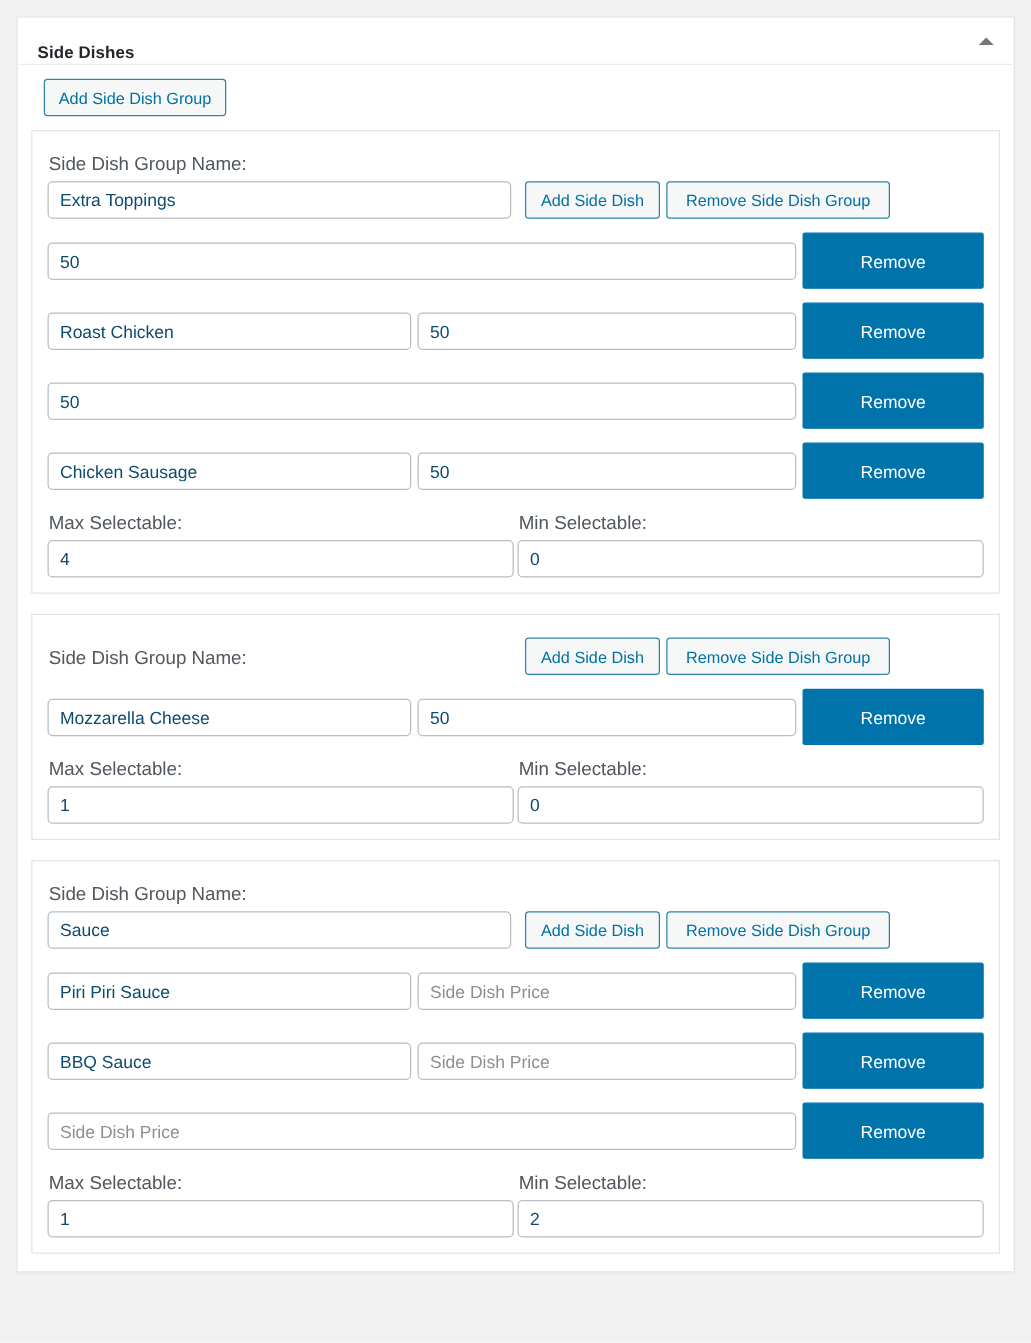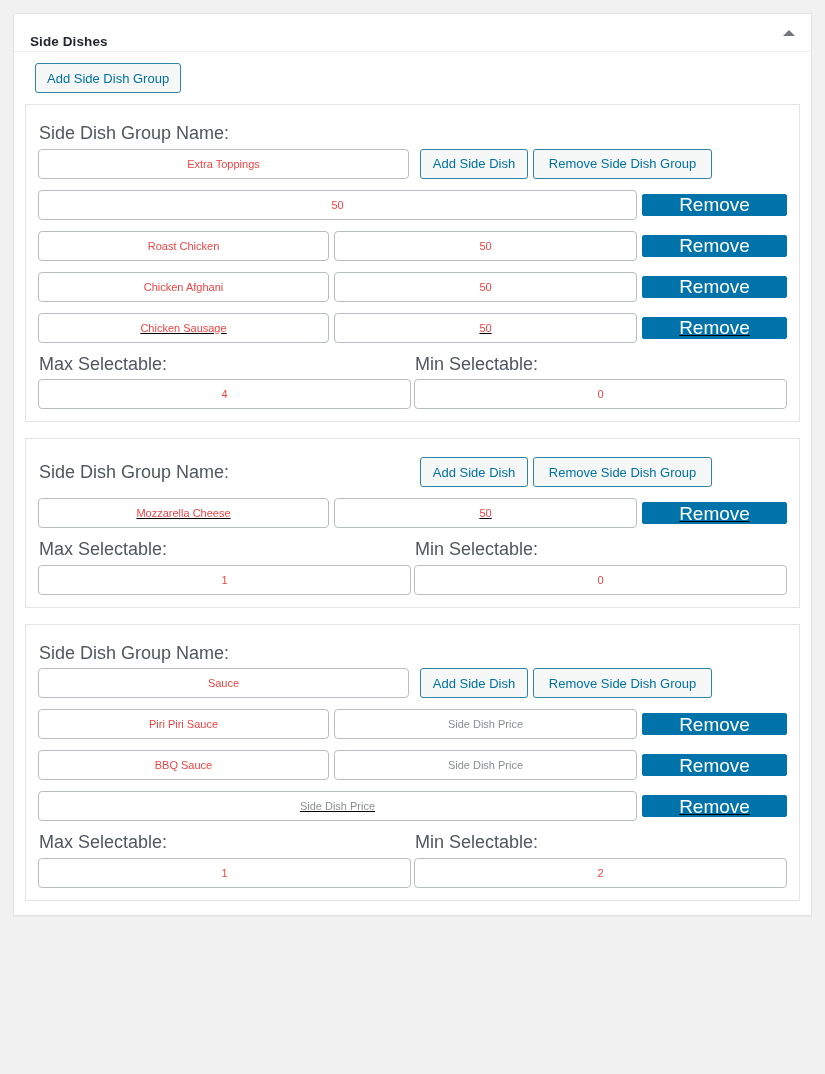--- a/index.html
+++ b/index.html
@@ -88,22 +88,22 @@
     border-radius: 3px;
     cursor: pointer;
     white-space: nowrap;
     line-height: 1;
   }
 
   .btn-primary-blue {
     display: inline-flex;
     align-items: center;
     justify-content: center;
-    height: 22px;
-    font-size: 19px;
+    height: 45px;
+    font-size: 14px;
     font-family: "Liberation Sans", sans-serif;
     color: #ffffff;
     background: #0073aa;
     border: 1px solid #0073aa;
     border-radius: 2px;
     cursor: pointer;
     white-space: nowrap;
     line-height: 1;
   }
 
@@ -113,38 +113,37 @@
   .group {
     border: 1px solid #e2e4e7;
     background: #ffffff;
     padding: 18px 12px 12px 12px;
     margin: 0 0 16px 0;
   }
   .group:last-child { margin-bottom: 0; }
 
   .field-label {
     display: block;
-    font-size: 18px;
+    font-size: 15px;
     color: #50575e;
     margin: 0 0 4px 1px;
     line-height: 1.2;
   }
 
   input[type="text"] {
     height: 30px;
-    font-size: 11px;
+    font-size: 14px;
     font-family: "Liberation Sans", sans-serif;
-    color: #ef4444;
+    color: #0c4a6e;
     background: #ffffff;
     border: 1px solid #b8bdc2;
     border-radius: 4px;
     padding: 0 9px;
     outline: none;
     min-width: 0;
-    text-align: center;
   }
   input[type="text"]::placeholter { color: #8b8f94; }
   input[type="text"]::placeholder { color: #8b8f94; opacity: 1; }
 
   
   .group-name-row {
     display: flex;
     align-items: flex-end;
     gap: 0;
     margin-bottom: 11px;
@@ -163,21 +162,21 @@
   .btn-add-dish { width: 108px; }
   .btn-remove-group { width: 179px; }
 
   
   .dish-row {
     display: flex;
     align-items: center;
     gap: 5px;
     margin-bottom: 11px;
   }
-  .dish-row:last-child { margin-bottom: 0; text-decoration: underline; }
+  .dish-row:last-child { margin-bottom: 0; }
   .dish-name { flex: 0 0 291px; width: 291px; }
   .dish-price { flex: 1 1 auto; }
   .btn-remove-dish { flex: 0 0 145px; width: 145px; }
 
   
   .minmax-row {
     display: flex;
     gap: 3px;
     margin-top: 11px;
   }
@@ -224,21 +223,20 @@
     <button class="btn-primary-blue btn-remove-dish">Remove</button>
   </div>
 
   <div class="dish-row">
     <input type="text" class="dish-name tpl-dish-name" placeholder="Side Dish Name" value="Roast Chicken" style="">
     <input type="text" class="dish-price tpl-dish-price" placeholder="Side Dish Price" value="50" style="">
     <button class="btn-primary-blue btn-remove-dish">Remove</button>
   </div>
 
   <div class="dish-row">
-    <input type="text" class="dish-name tpl-dish-name" placeholder="Side Dish Name" value="Chicken Afghani" style="">
     <input type="text" class="dish-price tpl-dish-price" placeholder="Side Dish Price" value="50" style="">
     <button class="btn-primary-blue btn-remove-dish">Remove</button>
   </div>
 
   <div class="dish-row">
     <input type="text" class="dish-name tpl-dish-name" placeholder="Side Dish Name" value="Chicken Sausage" style="">
     <input type="text" class="dish-price tpl-dish-price" placeholder="Side Dish Price" value="50" style="">
     <button class="btn-primary-blue btn-remove-dish">Remove</button>
   </div>
 </div>

